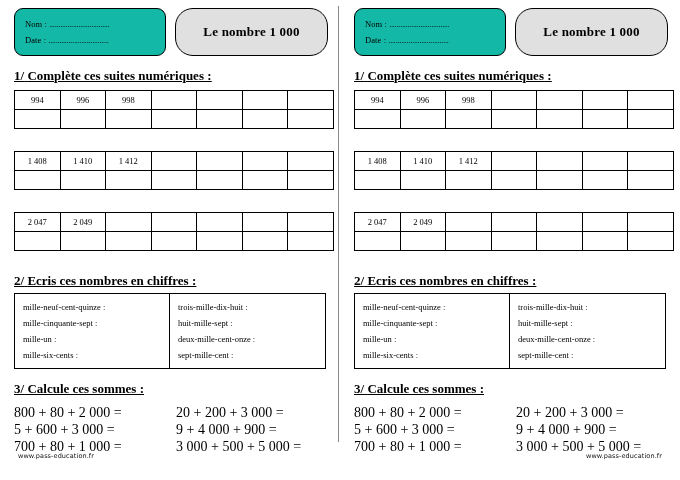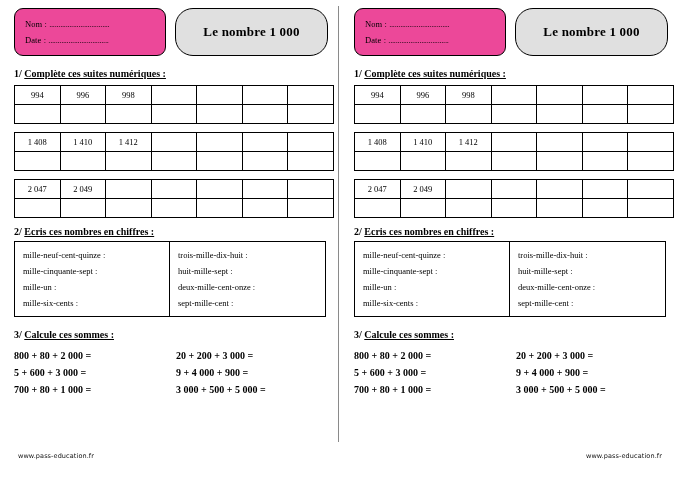--- a/index.html
+++ b/index.html
@@ -45,21 +45,21 @@
     align-items: flex-start;
     gap: 9px;
     height: 50px;
   }
   .id-box {
     width: 152px;
     height: 48px;
     box-sizing: border-box;
     border: 1px solid #000;
     border-radius: 9px;
-    background: #ec4899;
+    background: #14b8a6;
     padding: 7px 12px 0 10px;
   }
   .id-line {
     font-size: 8.5px;
     line-height: 16px;
     white-space: nowrap;
     letter-spacing: 0.1px;
   }
   .dots {
     letter-spacing: -0.3px;
@@ -77,36 +77,37 @@
     justify-content: center;
   }
   .title-text {
     font-weight: bold;
     font-size: 13px;
     letter-spacing: 0.2px;
   }
 
   
   .sec-head {
-    font-size: 10px;
+    font-size: 13px;
     font-weight: bold;
     white-space: nowrap;
+    text-decoration: underline;
   }
   .sec-head .num { text-decoration: none; }
   .sec-head .lbl { text-decoration: underline; }
   .sec1-head { margin-top: 10px; margin-bottom: 6px; }
   .sec2-head { margin-bottom: 4px; }
   .sec3-head { margin-top: 12px; margin-bottom: 7px; }
 
   
   .seq-table {
     border-collapse: collapse;
     table-layout: fixed;
     width: 312px;
-    margin-bottom: 8px;
+    margin-bottom: 22px;
   }
   .seq-table td {
     border: 1px solid #000;
     height: 18px;
     width: 44.5px;
     text-align: center;
     vertical-align: middle;
     font-size: 8.5px;
     padding: 0;
   }
@@ -133,23 +134,22 @@
   
   .sums {
     width: 312px;
   }
   .sums-row {
     display: flex;
     line-height: 17px;
   }
   .sums-cell {
     width: 50%;
-    font-size: 10px;
+    font-size: 14px;
     white-space: nowrap;
-    font-weight: bold;
   }
   .sums-cell.right { padding-left: 12px; }
 
   
   .footer {
     position: absolute;
     bottom: 20px;
     font-family: "DejaVu Sans", "Liberation Sans", sans-serif;
     font-size: 6.5px;
     color: #111;

